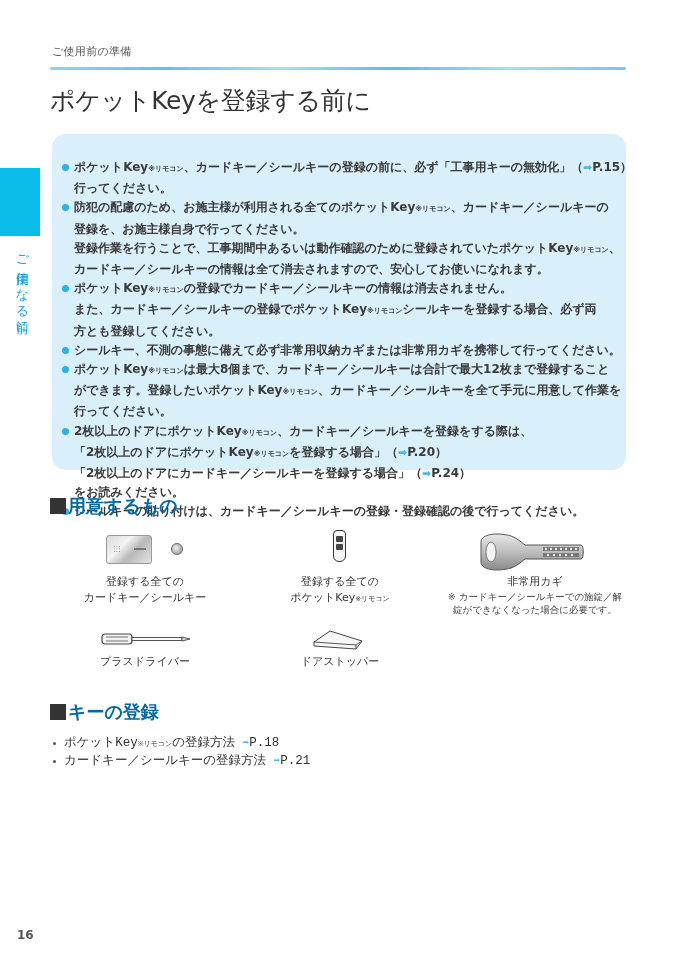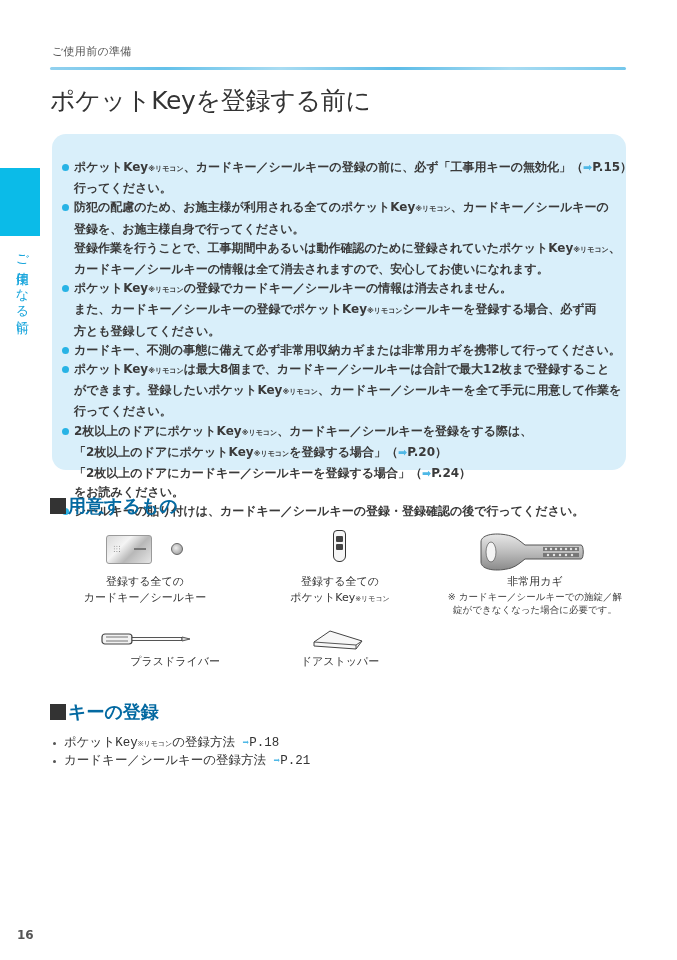--- a/index.html
+++ b/index.html
@@ -74,21 +74,21 @@
       <span class="info-line"><span>カードキー／シールキーの情報は全て消去されますので、安心してお使いになれます。</span></span>
     </div>
     <div class="info-item">
       <span class="bullet"></span>
       <span class="info-line"><span>ポケットKey</span><span class="small">※リモコン</span><span>の登録でカードキー／シールキーの情報は消去されません。</span></span>
       <span class="info-line"><span>また、カードキー／シールキーの登録でポケットKey</span><span class="small">※リモコン</span><span>シールキーを登録する場合、必ず両</span></span>
       <span class="info-line"><span>方とも登録してください。</span></span>
     </div>
     <div class="info-item">
       <span class="bullet"></span>
-      <span class="info-line"><span>カードキー、不測の事態に備えて必ず非常用収納カギまたは非常用カギを携帯して行ってください。</span></span>
+      <span class="info-line"><span>シールキー、不測の事態に備えて必ず非常用収納カギまたは非常用カギを携帯して行ってください。</span></span>
     </div>
     <div class="info-item">
       <span class="bullet"></span>
       <span class="info-line"><span>ポケットKey</span><span class="small">※リモコン</span><span>は最大8個まで、カードキー／シールキーは合計で最大12枚まで登録すること</span></span>
       <span class="info-line"><span>ができます。登録したいポケットKey</span><span class="small">※リモコン</span><span>、カードキー／シールキーを全て手元に用意して作業を</span></span>
       <span class="info-line"><span>行ってください。</span></span>
     </div>
     <div class="info-item">
       <span class="bullet"></span>
       <span class="info-line"><span>2枚以上のドアにポケットKey</span><span class="small">※リモコン</span><span>、カードキー／シールキーを登録をする際は、</span></span>
@@ -156,21 +156,21 @@
   <div class="note">錠ができなくなった場合に必要です。</div>
 </div>
 
 <svg class="driver-icon" width="92" height="14" viewBox="0 0 92 14">
   <rect x="1" y="2" width="30" height="10" rx="3" fill="#f2f2f2" stroke="#444" stroke-width="1.2"></rect>
   <line x1="5" y1="5" x2="27" y2="5" stroke="#555" stroke-width="0.8"></line>
   <line x1="5" y1="9" x2="27" y2="9" stroke="#555" stroke-width="0.8"></line>
   <rect x="31" y="5.5" width="50" height="3" fill="#fafafa" stroke="#444" stroke-width="0.9"></rect>
   <path d="M81 5 L89 7 L81 9 Z" fill="#ddd" stroke="#444" stroke-width="0.9"></path>
 </svg>
-<div class="item" style="left:70px; top:654px; width:150px;text-align:right;">
+<div class="item" style="left:70px; top:654px; width:150px;">
   <div>プラスドライバー</div>
 </div>
 
 <svg class="stopper-icon" width="52" height="24" viewBox="0 0 52 24">
   <path d="M2 14 L18 3 L50 13 L44 21 L2 18 Z" fill="#f7f7f7" stroke="#444" stroke-width="1"></path>
   <path d="M2 14 L44 17 L50 13" fill="none" stroke="#444" stroke-width="0.9"></path>
   <line x1="44" y1="17" x2="44" y2="21" stroke="#444" stroke-width="0.9"></line>
 </svg>
 <div class="item" style="left:270px; top:654px; width:140px;">
   <div>ドアストッパー</div>

